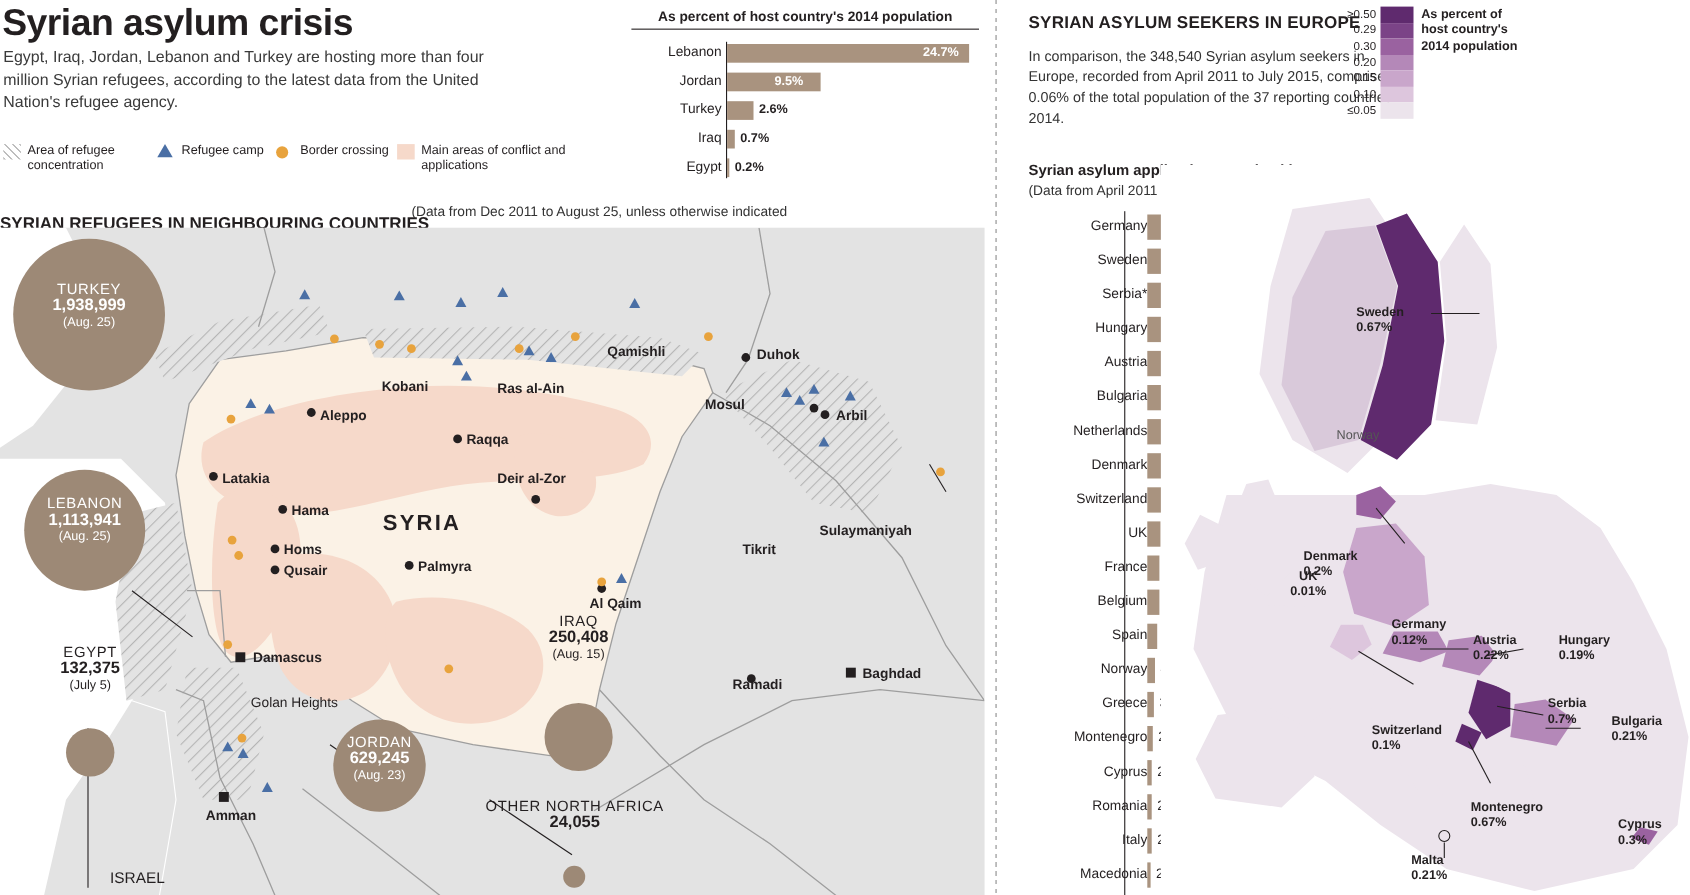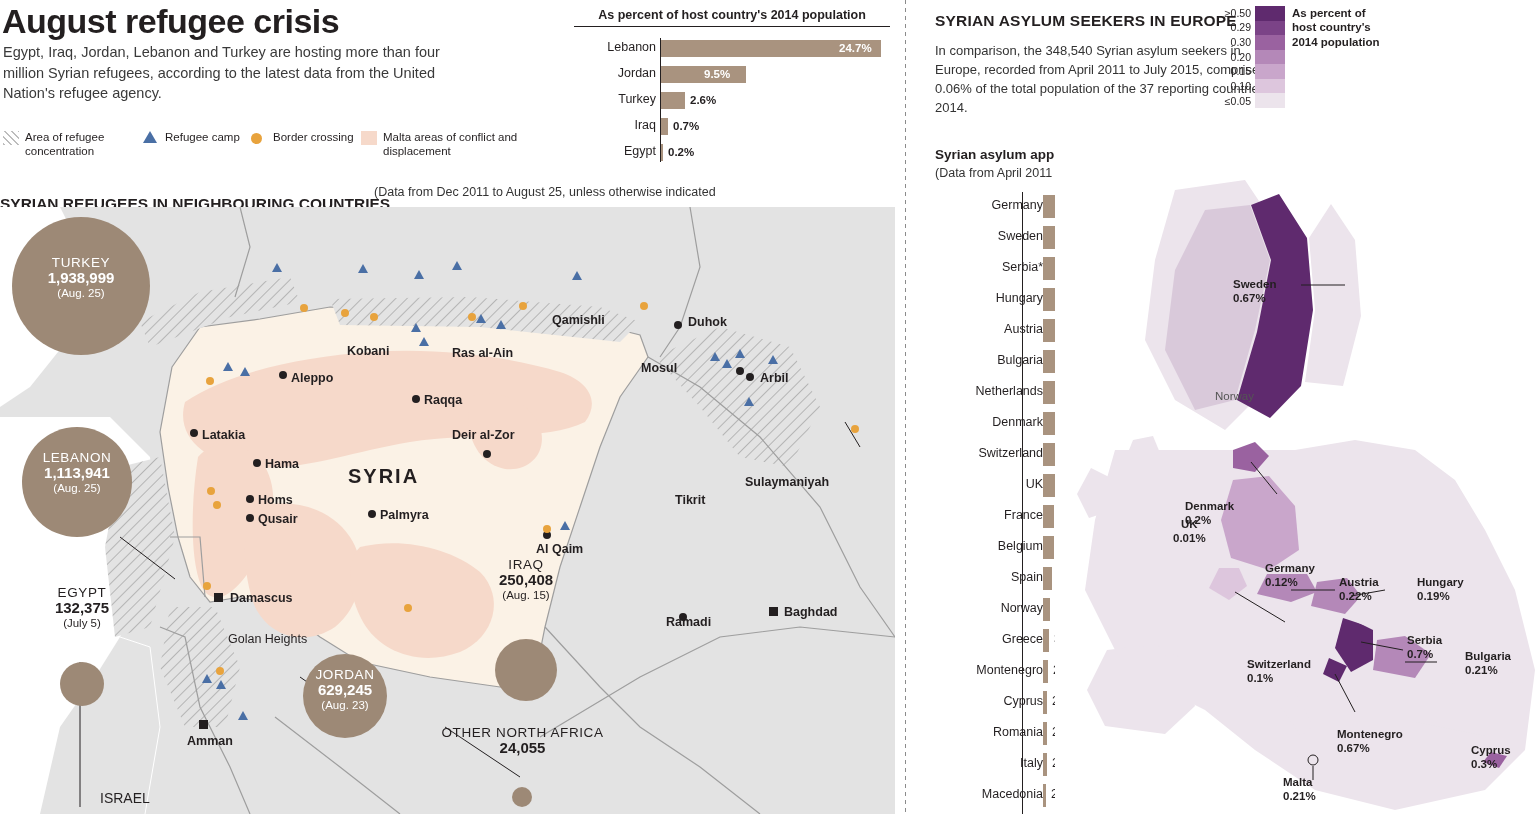--- a/index.html
+++ b/index.html
@@ -88,39 +88,39 @@
   .eulbl{position:absolute;font-size:11.5px;line-height:1.2;}
   .eulbl.l{color:#555;}
 </style>
 </head>
 <body>
 
 <div class="root">
 
   <div class="left">
 
-    <div class="title">August refugee crisis</div>
+    <div class="title">Syrian asylum crisis</div>
     <div class="standfirst">Egypt, Iraq, Jordan, Lebanon and Turkey are hosting more than four million Syrian refugees, according to the latest data from the United Nation's refugee agency.</div>
 
     <div class="legend">
       <div class="li" style="left:0;top:0;width:140px;">
         <span class="sw hatch"></span>
         <span class="lt">Area of refugee concentration</span>
       </div>
       <div class="li" style="left:140px;top:0;width:110px;">
         <span class="sw tri"></span>
         <span class="lt">Refugee camp</span>
       </div>
       <div class="li" style="left:248px;top:0;width:110px;">
         <span class="sw dotleg"></span>
         <span class="lt">Border crossing</span>
       </div>
       <div class="li" style="left:358px;top:0;width:180px;">
         <span class="sw pinkbox"></span>
-        <span class="lt" style="width:150px;">Malta areas of conflict and displacement</span>
+        <span class="lt" style="width:150px;">Main areas of conflict and applications</span>
       </div>
     </div>
 
     <div class="sectionhead">SYRIAN REFUGEES IN NEIGHBOURING COUNTRIES</div>
     <div class="sectionsub">(Data from Dec 2011 to August 25, unless otherwise indicated</div>
 
     <div class="topchart">
       <div class="hd">As percent of host country's 2014 population</div>
       <div class="axisline" style="left:100px;top:30px;height:124px;"></div>
 

